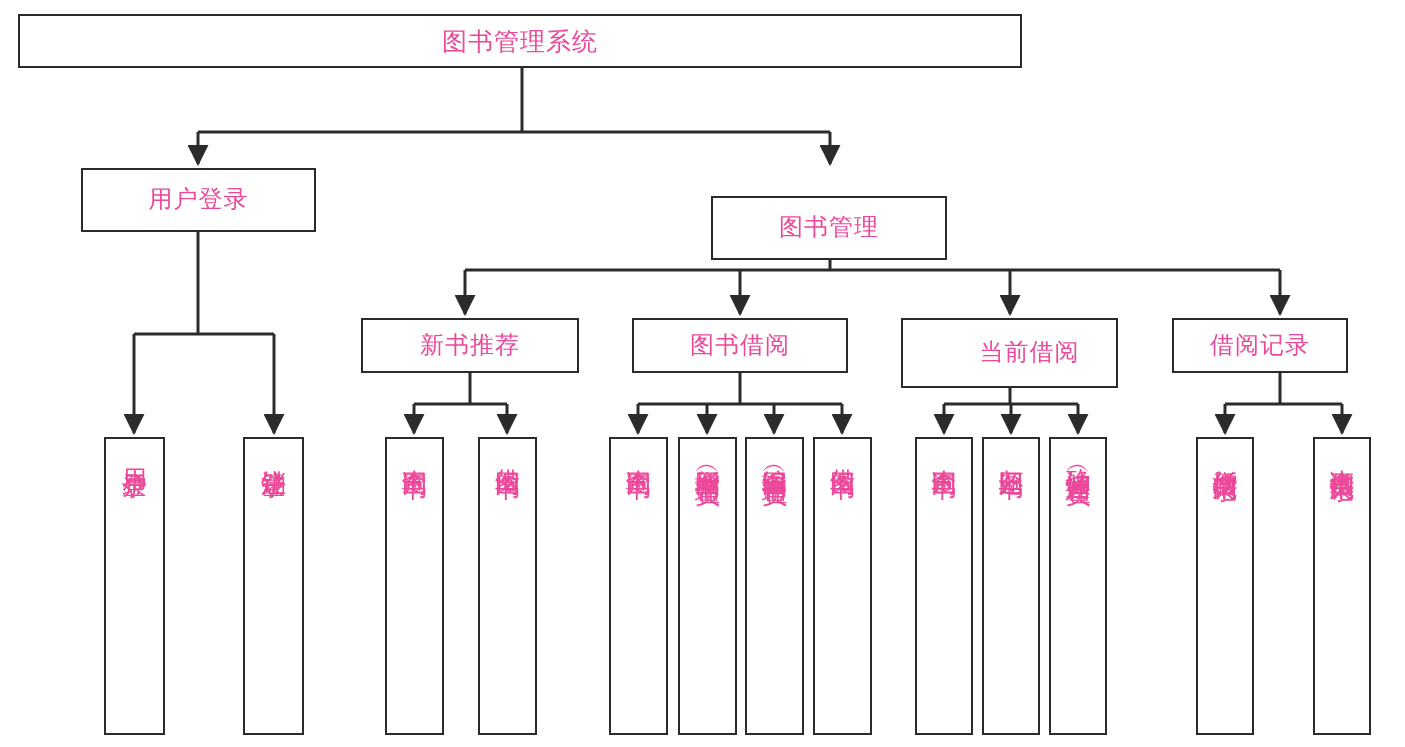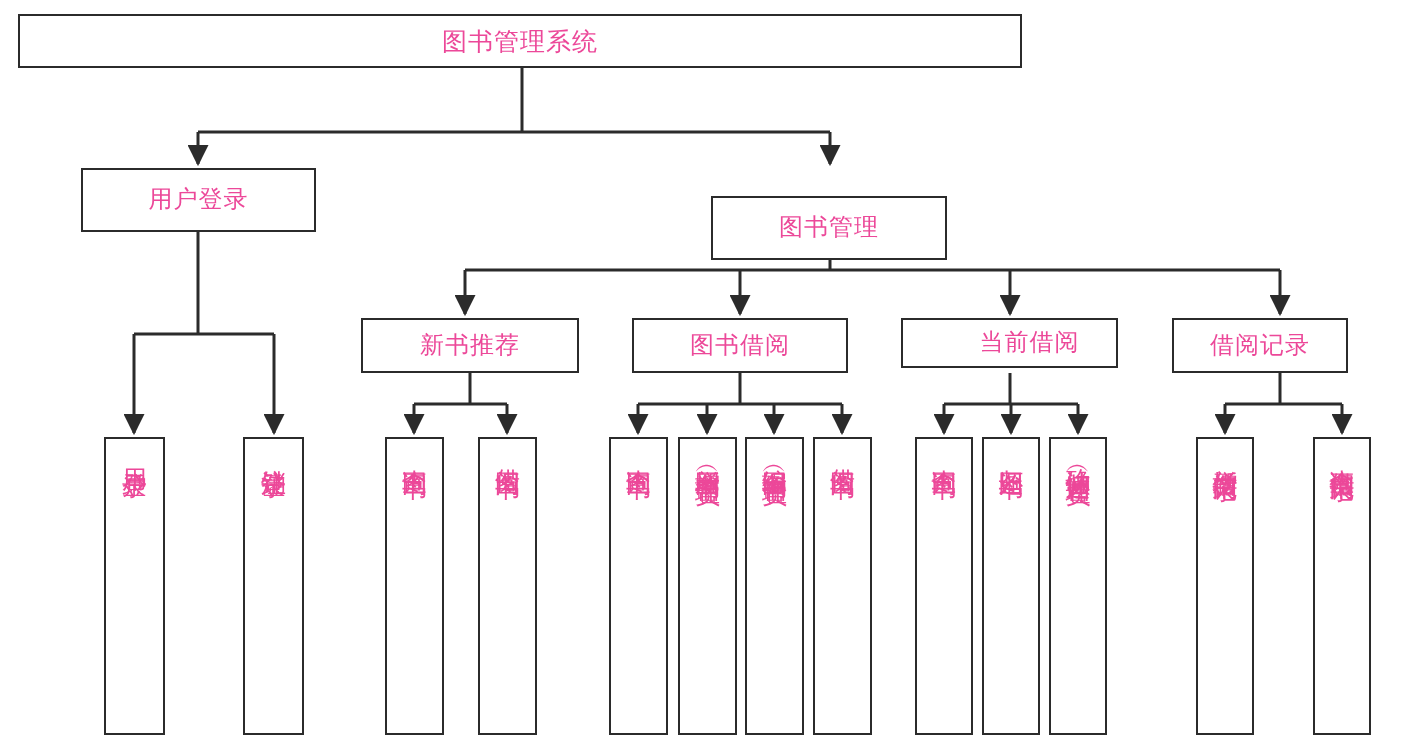--- a/index.html
+++ b/index.html
@@ -142,21 +142,21 @@
   </div>
 
   <div class="node h" style="left:632px; top:318px; width:216px; height:55px;">
     <span class="label">图书借阅</span>
   </div>
 
   <div class="node h" style="left:361px; top:318px; width:218px; height:55px;">
     <span class="label">新书推荐</span>
   </div>
 
-  <div class="node h" style="left:901px; top:318px; width:217px; height:50px;padding-left:40px;">
+  <div class="node h" style="left:901px; top:318px; width:217px; height:70px;padding-left:40px;">
     <span class="label">当前借阅</span>
   </div>
 
   <div class="node h" style="left:1172px; top:318px; width:176px; height:55px;">
     <span class="label">借阅记录</span>
   </div>
 
   <div class="node v" style="left:104px; top:437px; width:61px; height:298px;">
     <span class="label">用户登录</span>
   </div>

